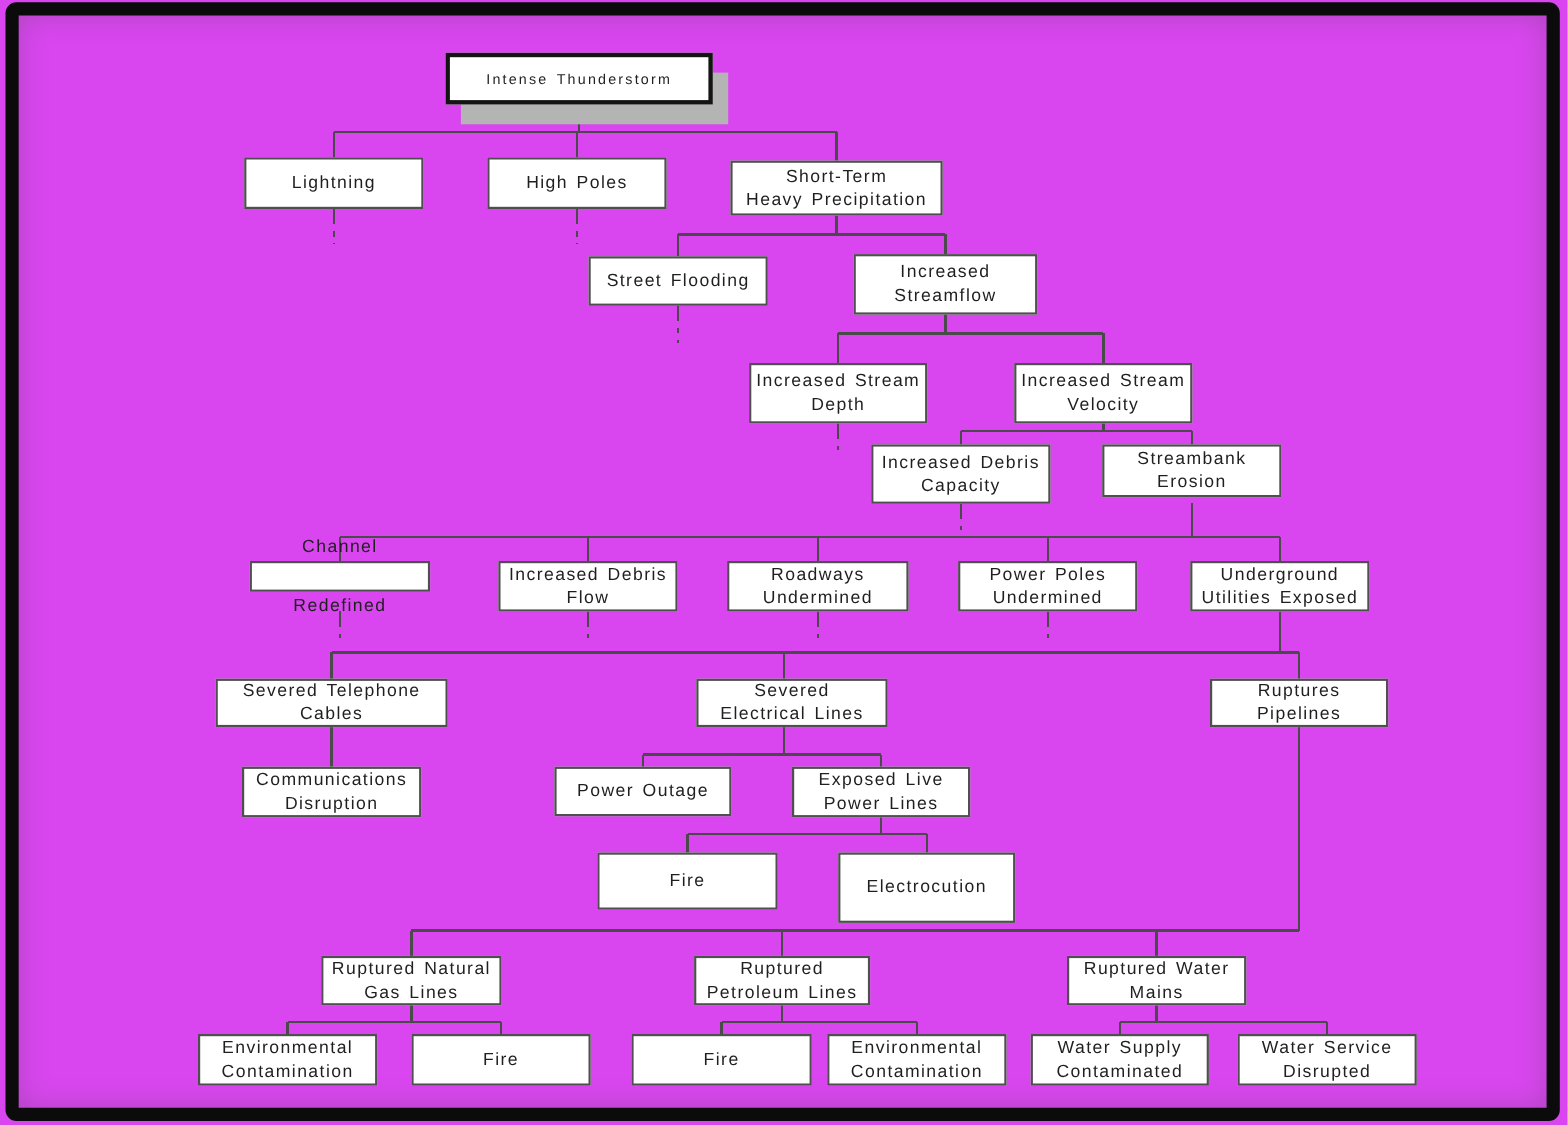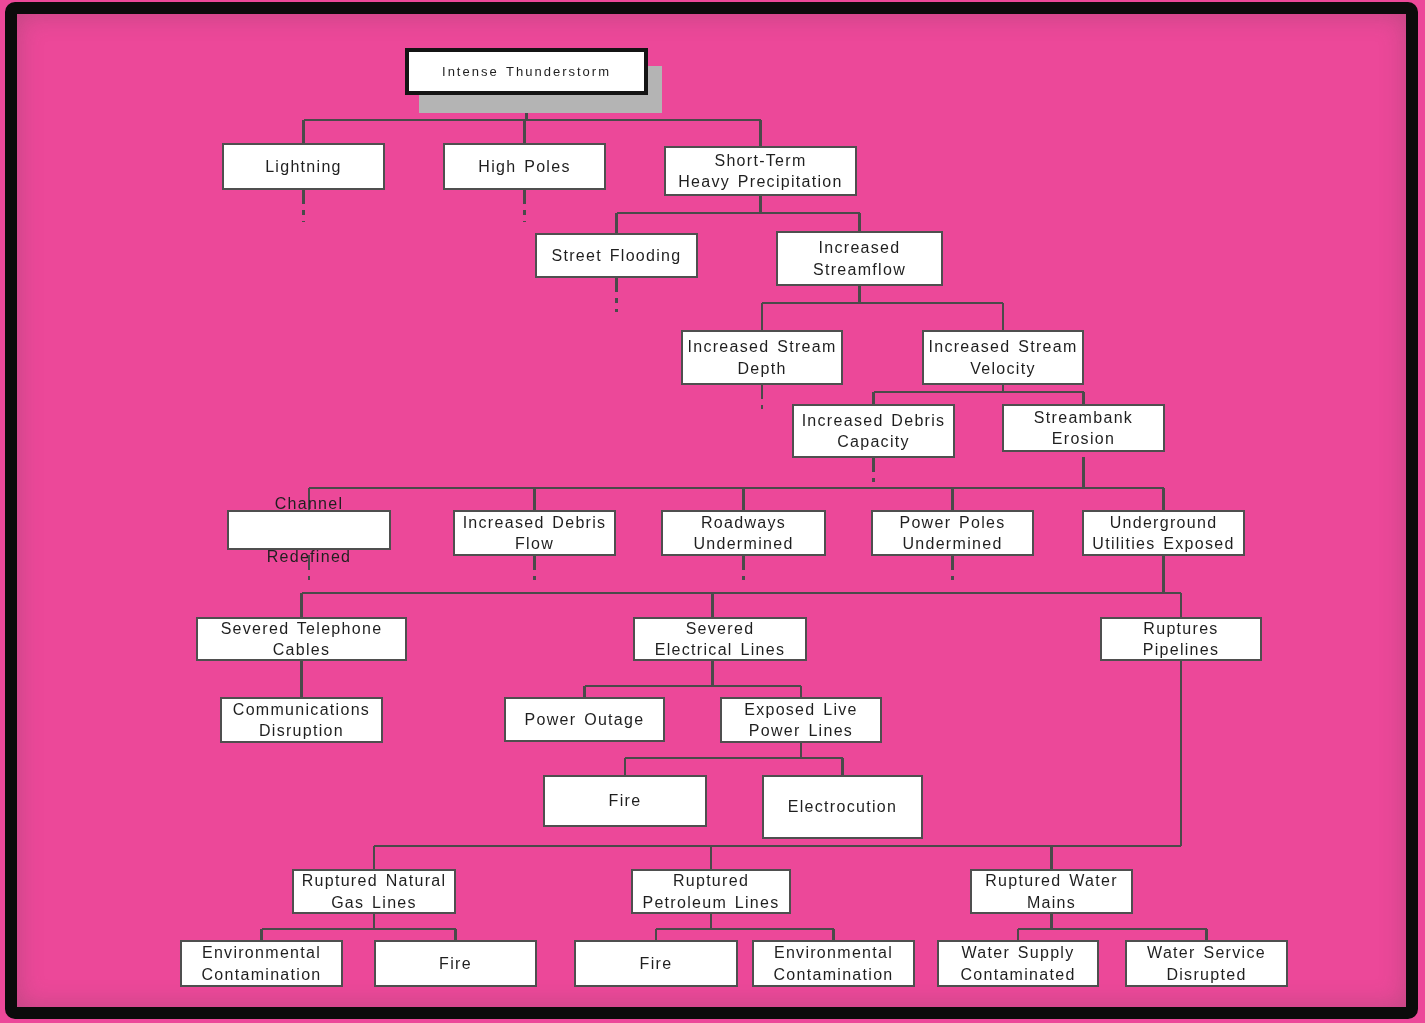--- a/index.html
+++ b/index.html
@@ -1,18 +1,18 @@
 <!DOCTYPE html>
 <html><head>
 <meta charset="utf-8">
 <style>
   html,body{margin:0;padding:0;background:#ffffff;}
   body{width:1425px;height:1023px;overflow:hidden;
        font-family:"Liberation Sans","DejaVu Sans",sans-serif;}
-  .page{position:relative;width:1425px;height:1023px;background:#ec4899;}
+  .page{position:relative;width:1425px;height:1023px;background:#d946ef;}
   .frame{position:absolute;left:5px;top:2px;right:7px;bottom:4px;
          border:12px solid #0b0b0b;border-radius:10px;
          box-shadow:inset 0 0 26px rgba(70,70,70,.28);
          pointer-events:none;z-index:10;}
   .canvas{position:absolute;inset:0;z-index:1;}
   #edges{position:absolute;left:0;top:0;width:1425px;height:1023px;}
   .node{position:absolute;box-sizing:border-box;background:#ffffff;
         border:2px solid #4f4f4f;
         display:flex;flex-direction:column;align-items:center;justify-content:center;
         text-align:center;font-size:16px;letter-spacing:1.3px;word-spacing:2px;
@@ -124,21 +124,21 @@
           <span class="ln">Velocity</span>
         </div>
         <div class="node" style="left: 792px; top: 404px; width: 163px; height: 54px;">
           <span class="ln">Increased Debris</span>
           <span class="ln">Capacity</span>
         </div>
         <div class="node" style="left: 1002px; top: 404px; width: 163px; height: 48px;">
           <span class="ln">Streambank</span>
           <span class="ln">Erosion</span>
         </div>
-        <div class="node" style="left: 227px; top: 510px; width: 164px; height: 40px; gap: 31px;">
+        <div class="node" style="left: 227px; top: 510px; width: 164px; height: 28px; gap: 31px;">
           <span class="ln">Channel</span>
           <span class="ln">Redefined</span>
         </div>
         <div class="node" style="left: 453px; top: 510px; width: 163px; height: 46px;">
           <span class="ln">Increased Debris</span>
           <span class="ln">Flow</span>
         </div>
         <div class="node" style="left: 661px; top: 510px; width: 165px; height: 46px;">
           <span class="ln">Roadways</span>
           <span class="ln">Undermined</span>

